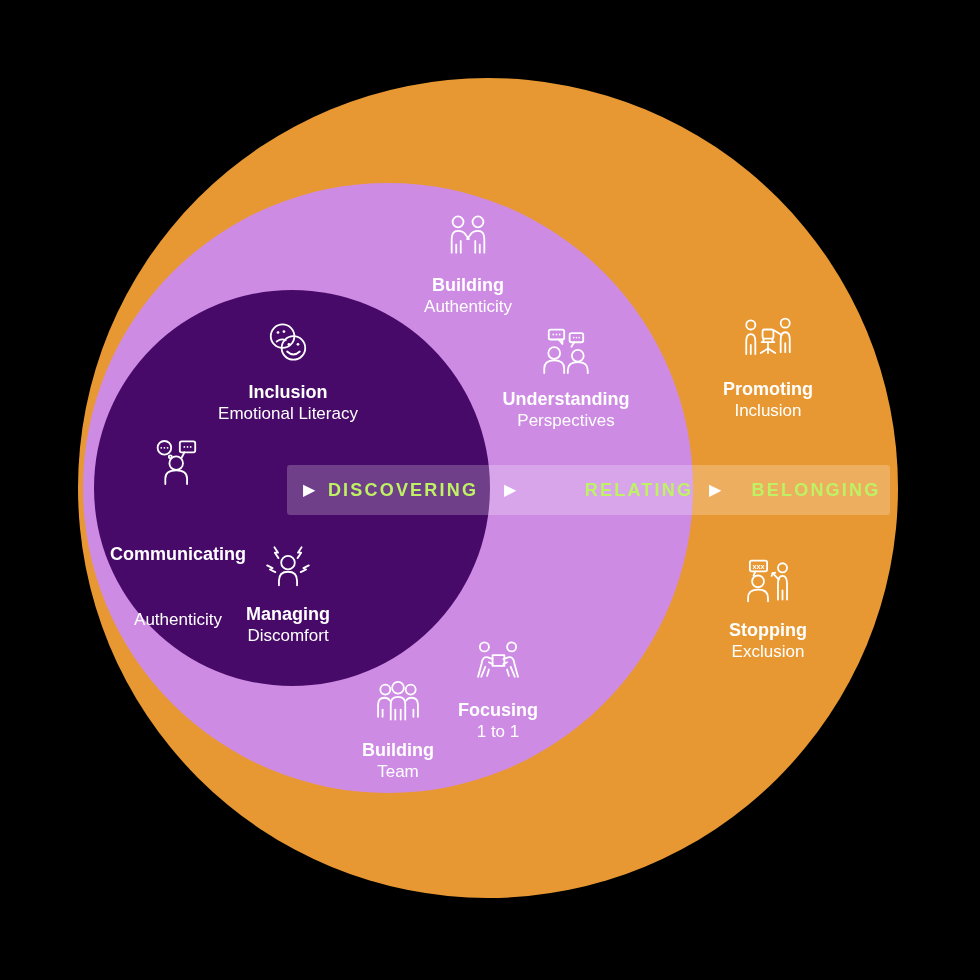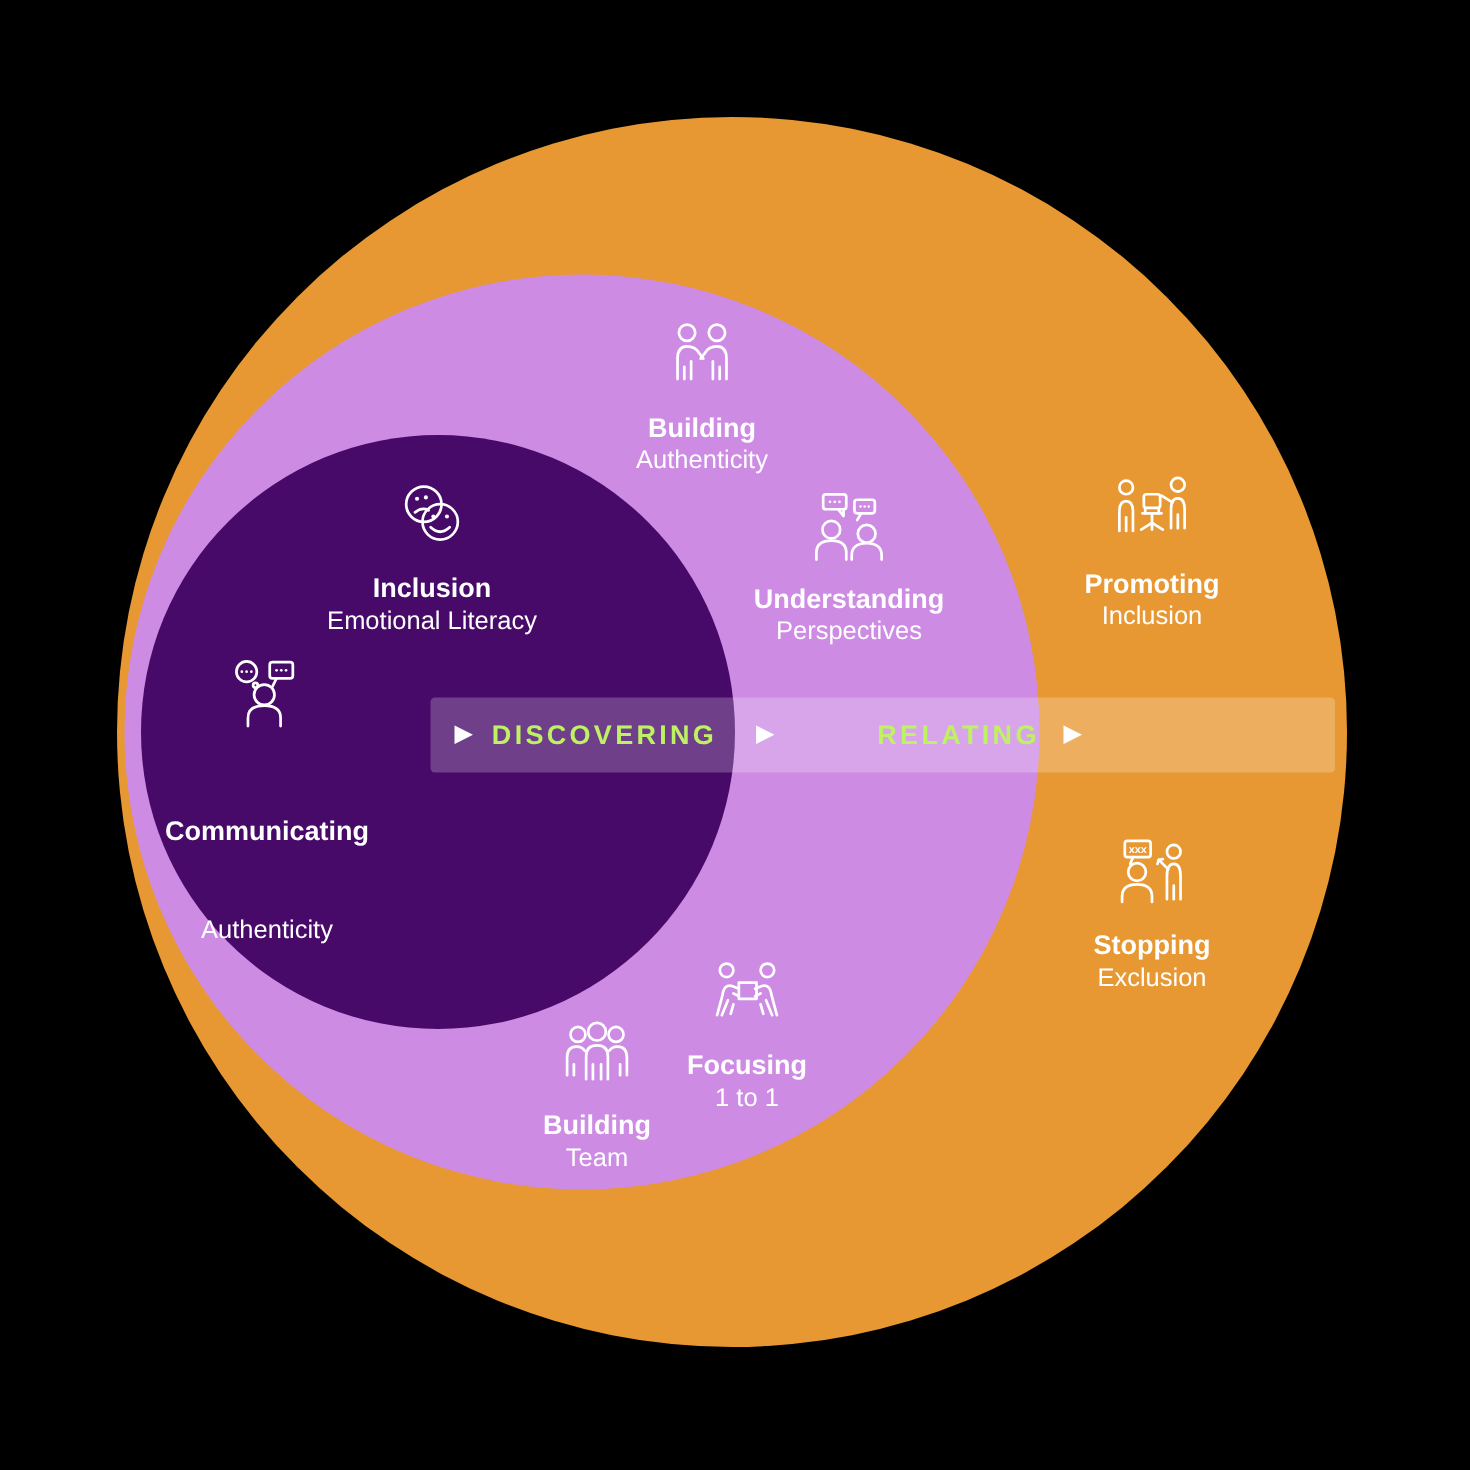--- a/index.html
+++ b/index.html
@@ -113,20 +113,21 @@
   <div id="circle-belonging" class="circle"></div>
   <div id="circle-relating" class="circle"></div>
   <div id="circle-discovering" class="circle"></div>
 
   <div id="banner">
     <span id="arrow-1" class="banner-arrow">▶</span>
     <span id="label-discovering" class="banner-label">DISCOVERING</span>
     <span id="arrow-2" class="banner-arrow">▶</span>
     <span id="label-relating" class="banner-label">RELATING</span>
     <span id="arrow-3" class="banner-arrow">▶</span>
+    <span id="label-belonging" class="banner-label">BELONGING</span>
   </div>
 
   <div class="item" id="item-building-relationships">
     <svg viewBox="0 0 64 64">
       <g class="ic">
         <circle cx="21" cy="12" r="6"></circle>
         <circle cx="43" cy="12" r="6"></circle>
         <path d="M14,46 V31 Q14,22 21,22 Q27,22 30,27 L33,31"></path>
         <path d="M19,46 V37"></path>
           <path d="M24,46 V33"></path>
@@ -224,20 +225,34 @@
           <circle cx="20.5" cy="13" r="1"></circle>
         <circle cx="39" cy="12" r="1"></circle>
           <circle cx="42.5" cy="12" r="1"></circle>
           <circle cx="46" cy="12" r="1"></circle>
       </g>
     </svg>
     <div class="title">Communicating</div>
     <div class="subtitle">Authenticity</div>
   </div>
 
+  <div class="item" id="item-managing">
+    <svg viewBox="0 0 64 64">
+      <g class="ic">
+        <circle cx="32" cy="25" r="7.5"></circle>
+        <path d="M22,50 V45 Q22,35 32,35 Q42,35 42,45 V50"></path>
+        <path d="M17,8 L21,14 H17.5 L21.5,20"></path>
+        <path d="M47,8 L43,14 H46.5 L42.5,20"></path>
+        <path d="M9,28 L15,31 L12,32.5 L18,35.5"></path>
+        <path d="M55,28 L49,31 L52,32.5 L46,35.5"></path>
+      </g>
+    </svg>
+    <div class="title">Managing</div>
+    <div class="subtitle">Discomfort</div>
+  </div>
 
 
   <div class="item" id="item-focusing">
     <svg viewBox="0 0 64 64">
       <g class="ic">
         <rect x="26" y="21" width="13" height="12"></rect>
         <circle cx="17" cy="12" r="5"></circle>
         <path d="M10,45 L14,30 Q15,22 21,23.5 L26,25.5"></path>
         <path d="M22,29 L26,31"></path>
         <path d="M13.5,45 L18,34"></path>

